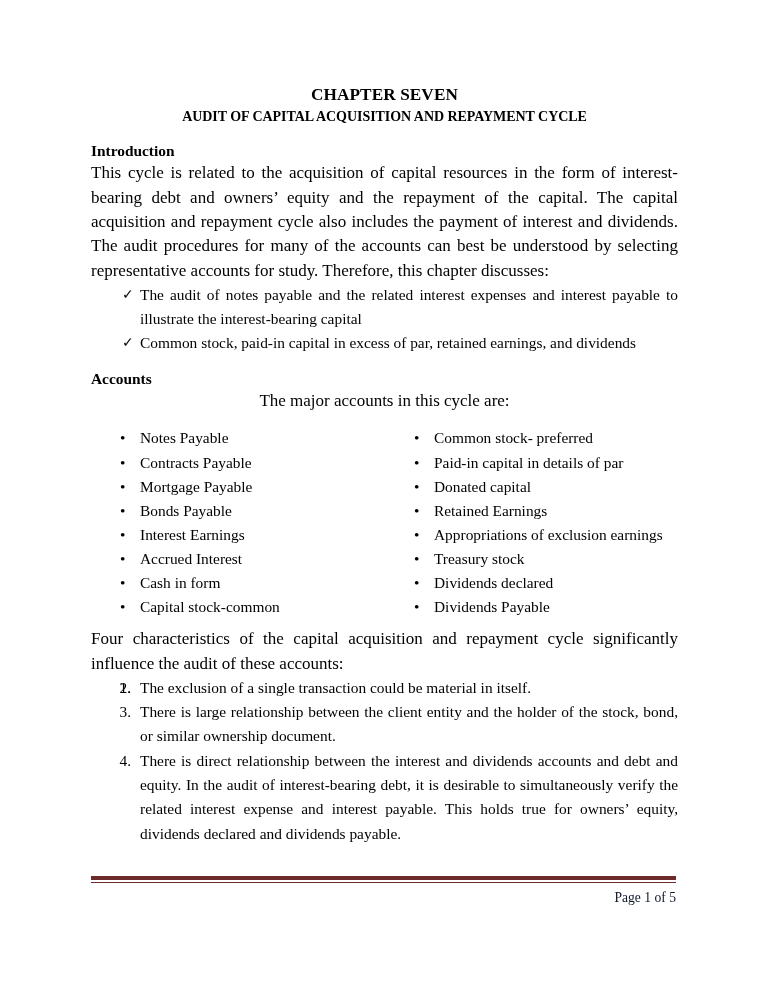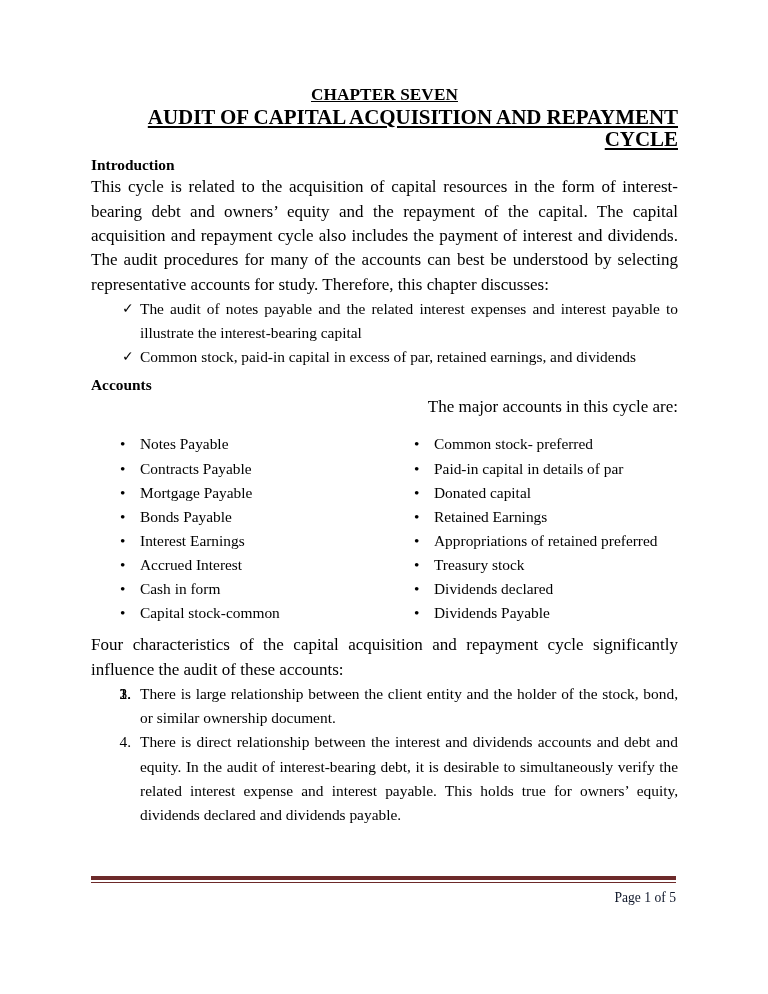--- a/index.html
+++ b/index.html
@@ -30,45 +30,43 @@
     top: 84px;
     width: 587px;
   }
 
   .title-line {
     text-align: center;
     font-weight: bold;
     font-size: 17.2px;
     line-height: 22px;
     letter-spacing: 0.1px;
-    text-decoration: underline;
   }
   .title-line.sub {
-    font-size: 21px;
+    font-size: 14px;
     letter-spacing: -0.05px;
-    text-align: right;
   }
 
   .heading {
     font-weight: bold;
     font-size: 15.4px;
     line-height: 20.4px;
-    margin-top: 5px;
+    margin-top: 13px;
   }
 
   p.body {
     font-size: 17px;
     line-height: 24.3px;
     text-align: justify;
     text-justify: inter-word;
     margin: 0;
     hyphens: none;
   }
   p.body.nojust {
-    text-align: right;
+    text-align: center;
   }
 
   
   ul.check-list {
     list-style: none;
     margin: 0;
     padding: 0;
   }
   ul.check-list > li {
     position: relative;
@@ -256,21 +254,21 @@
           <li>
             <span class="dot">•</span>
             <span>Donated capital</span>
           </li>
           <li>
             <span class="dot">•</span>
             <span>Retained Earnings</span>
           </li>
           <li>
             <span class="dot">•</span>
-            <span>Appropriations of retained preferred</span>
+            <span>Appropriations of exclusion earnings</span>
           </li>
           <li>
             <span class="dot">•</span>
             <span>Treasury stock</span>
           </li>
           <li>
             <span class="dot">•</span>
             <span>Dividends declared</span>
           </li>
           <li>
@@ -283,20 +281,21 @@
     </div>
 
     <p class="body">Four characteristics of the capital acquisition and repayment cycle significantly influence the audit of these accounts:</p>
 
     <ol class="num-list">
       <li>
         <span class="num">1.</span>
       </li>
       <li>
         <span class="num">2.</span>
+        <span>The exclusion of a single transaction could be material in itself.</span>
       </li>
       <li>
         <span class="num">3.</span>
         <span>There is large relationship between the client entity and the holder of the stock, bond, or similar ownership document.</span>
       </li>
       <li class="spaced">
         <span class="num">4.</span>
         <span> There is direct relationship between the interest and dividends accounts and debt and equity. In the audit of interest-bearing debt, it is desirable to simultaneously verify the related interest expense and interest payable. This holds true for owners’ equity, dividends declared and dividends payable.</span>
       </li>
     </ol>

